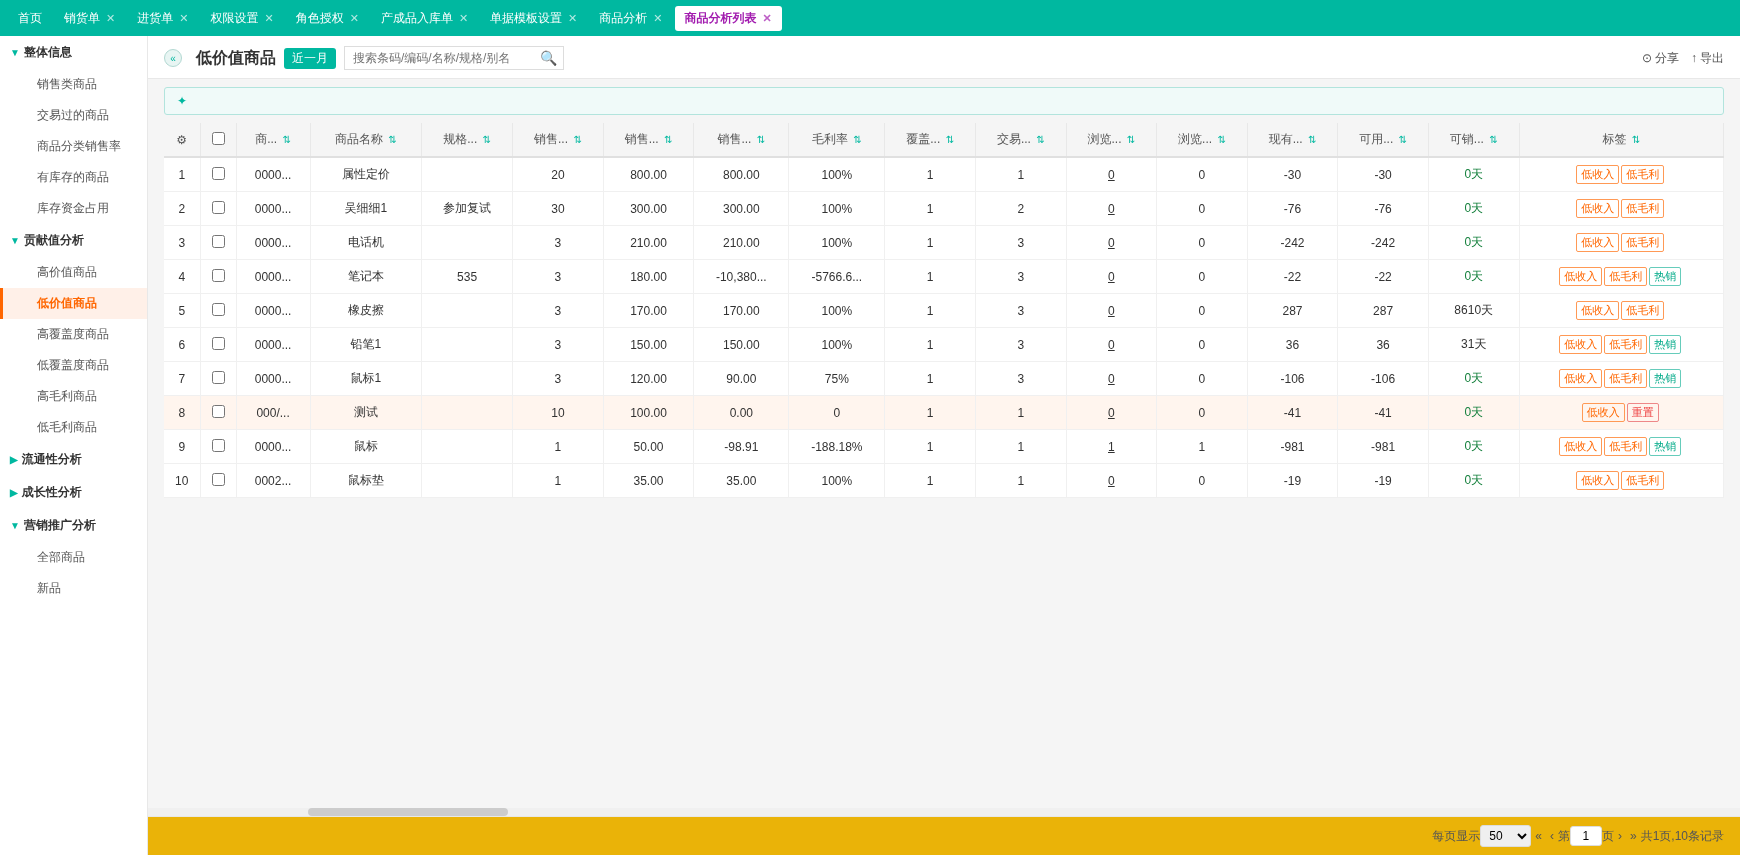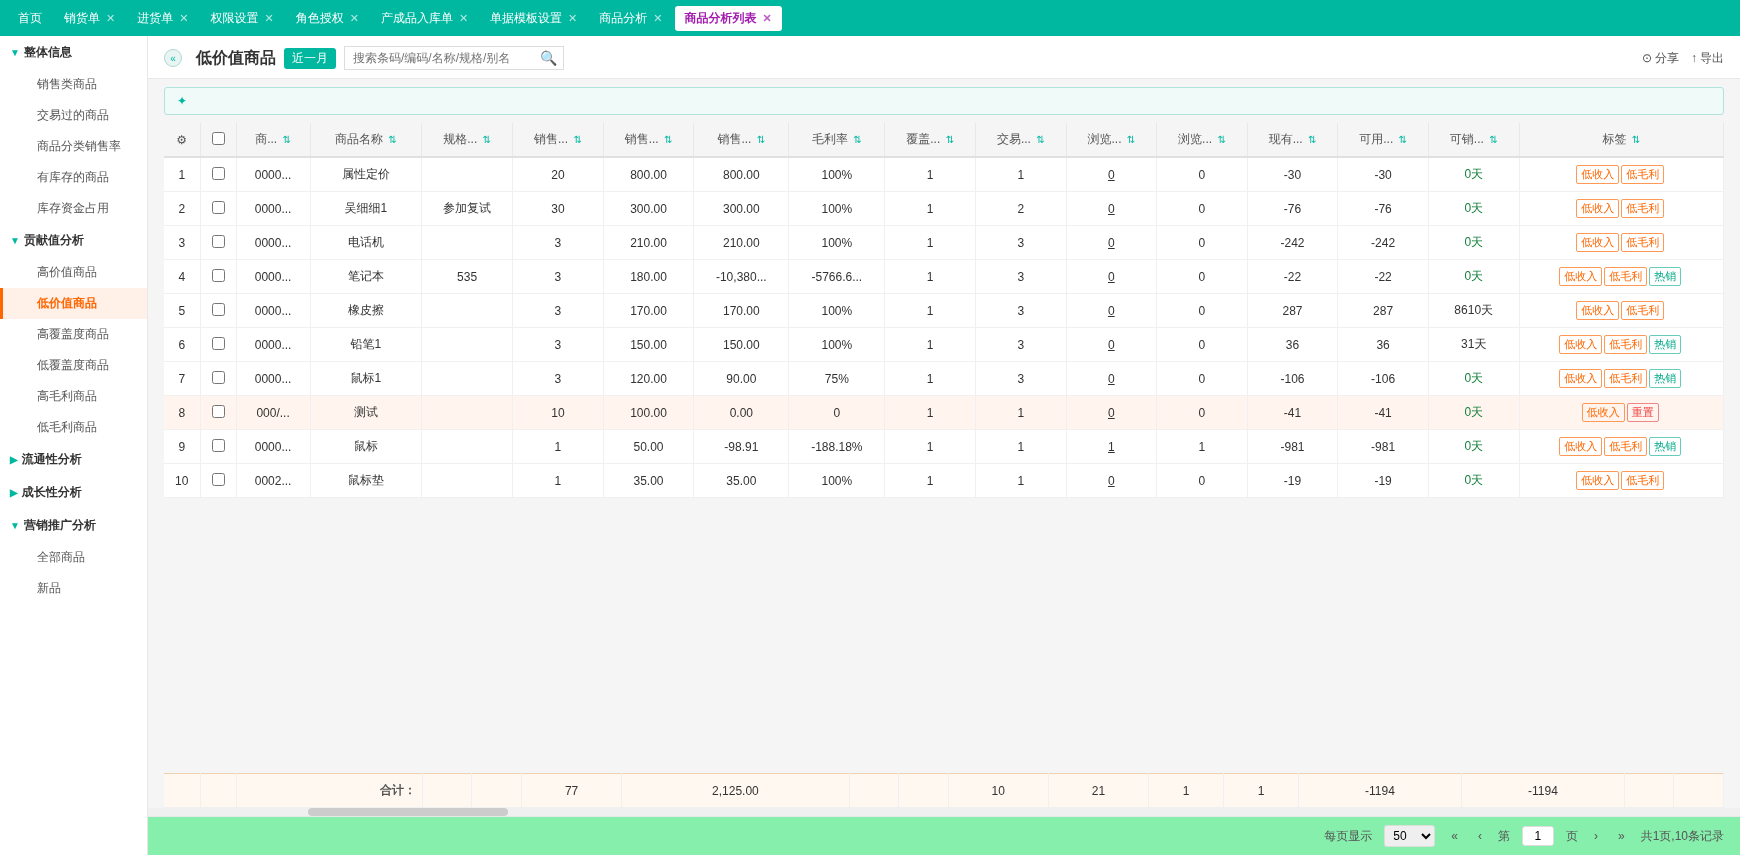--- a/index.html
+++ b/index.html
@@ -193,27 +193,27 @@
       margin-right: 2px;
     }
     .tag-orange { color: #ff6600; border-color: #ff9955; }
     .tag-red { color: #ee4444; border-color: #ee8888; }
     .tag-green { color: #00aa88; border-color: #66ccbb; }
     .days-orange { color: #15803d; }
     .underline { text-decoration: underline; cursor: pointer; }
 
     
     .pagination-bar {
-      background: #86efac;
+      background: #eab308;
       border-top: 1px solid #e8e8e8;
       padding: 8px 16px;
       display: flex;
       align-items: center;
       justify-content: flex-end;
-      gap: 12px;
+      gap: 0;
     }
     .page-label { color: #555; }
     .page-select {
       border: 1px solid #ddd;
       border-radius: 3px;
       padding: 2px 4px;
       font-size: 12px;
     }
     .page-btn {
       color: #555;
@@ -577,45 +577,20 @@
     <td>0</td>
     <td>-19</td>
     <td>-19</td>
     <td class="days-orange">0天</td>
     <td><span class="tag tag-orange">低收入</span><span class="tag tag-orange">低毛利</span></td>
   </tr>
           </tbody>
       </table>
     </div>
 
-    <div style="padding: 0 16px;">
-      <table style="width:100%; border-collapse:collapse; background:#fff8f0; border-top:1px solid #f0d0b0;">
-        <tbody>
-            <tr>
-          <td style="width:36px; border-right:1px solid #f0f0f0;"></td>
-          <td style="width:36px; border-right:1px solid #f0f0f0;"></td>
-          <td style="border-right:1px solid #f0f0f0; padding:8px 6px; text-align:right; font-weight:bold; color:#555;">合计：</td>
-          <td style="border-right:1px solid #f0f0f0; padding:8px 6px;"></td>
-          <td style="border-right:1px solid #f0f0f0; padding:8px 6px;"></td>
-          <td style="border-right:1px solid #f0f0f0; padding:8px 6px; text-align:center; color:#333;">77</td>
-          <td style="border-right:1px solid #f0f0f0; padding:8px 6px; text-align:center; color:#333;">2,125.00</td>
-          <td style="border-right:1px solid #f0f0f0; padding:8px 6px;"></td>
-          <td style="border-right:1px solid #f0f0f0; padding:8px 6px;"></td>
-          <td style="border-right:1px solid #f0f0f0; padding:8px 6px; text-align:center; color:#333;">10</td>
-          <td style="border-right:1px solid #f0f0f0; padding:8px 6px; text-align:center; color:#333;">21</td>
-          <td style="border-right:1px solid #f0f0f0; padding:8px 6px; text-align:center; color:#333;">1</td>
-          <td style="border-right:1px solid #f0f0f0; padding:8px 6px; text-align:center; color:#333;">1</td>
-          <td style="border-right:1px solid #f0f0f0; padding:8px 6px; text-align:center; color:#333;">-1194</td>
-          <td style="border-right:1px solid #f0f0f0; padding:8px 6px; text-align:center; color:#333;">-1194</td>
-          <td style="border-right:1px solid #f0f0f0; padding:8px 6px;"></td>
-          <td style="padding:8px 6px;"></td>
-        </tr>
-      </tbody>
-        </table>
-    </div>
 
     <div class="scroll-hint">
       <div class="scroll-thumb"></div>
     </div>
 
     <div class="pagination-bar">
       <span class="page-label">每页显示</span>
       <select class="page-select">
         <option>50</option>
         <option>100</option>

